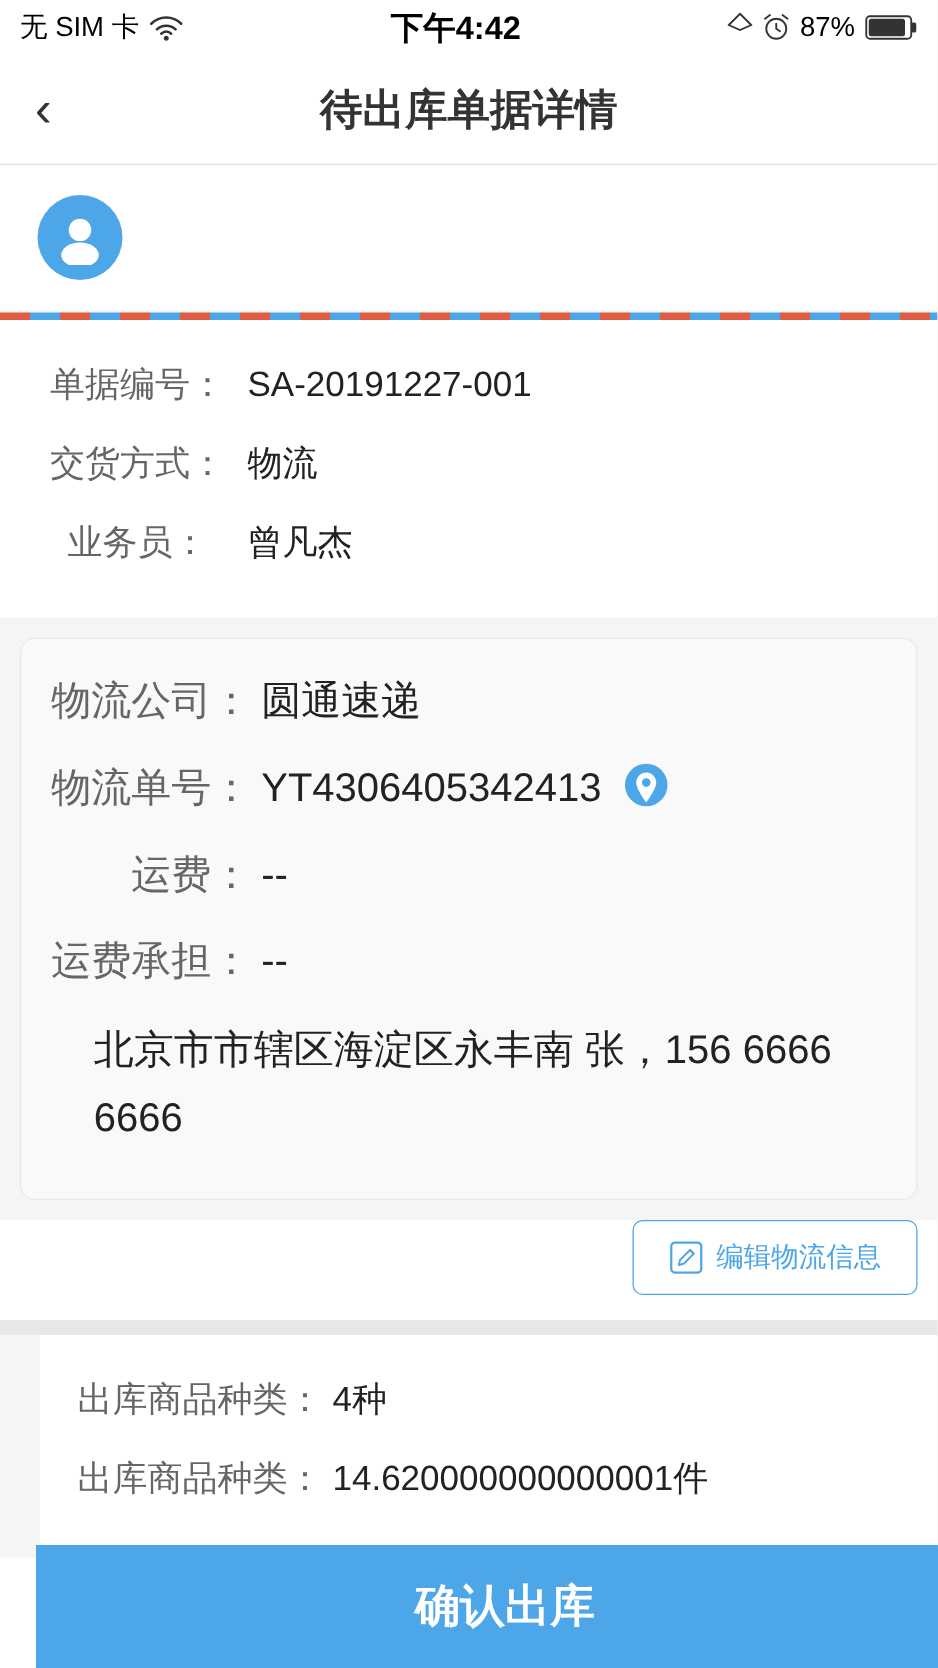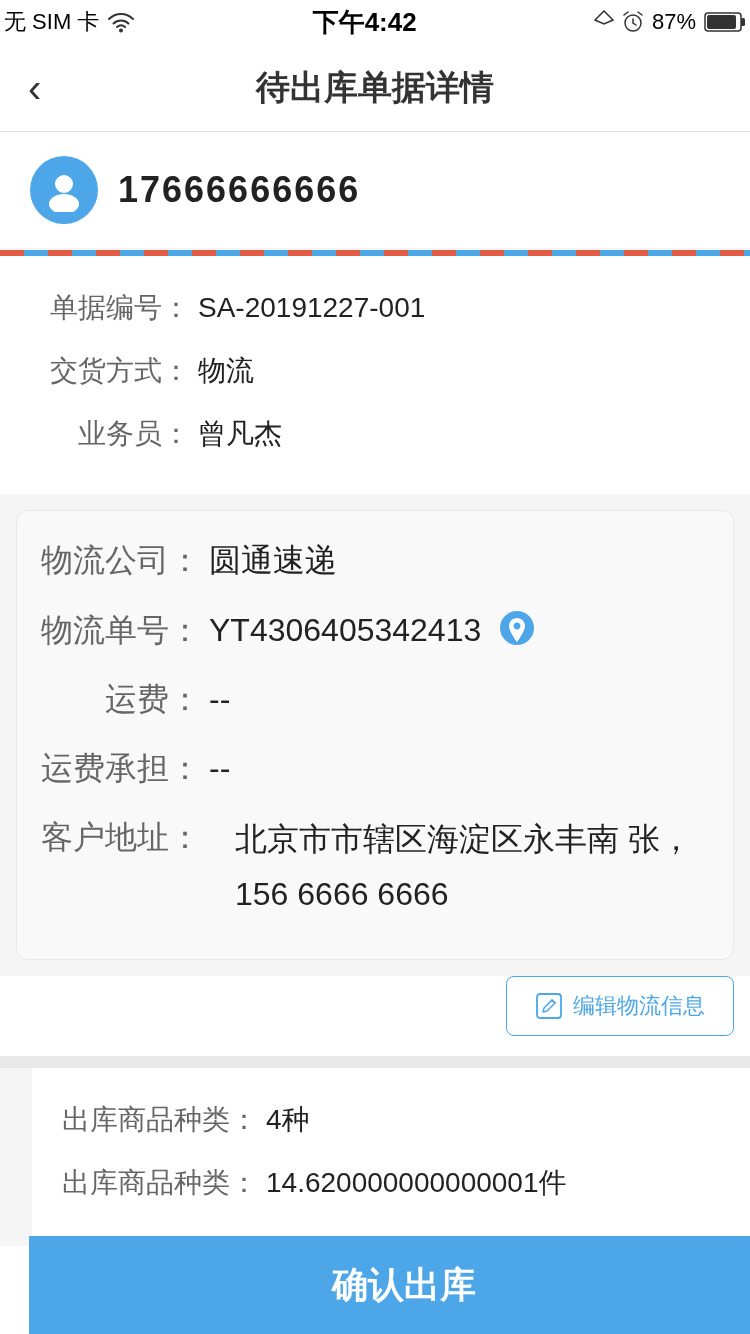--- a/index.html
+++ b/index.html
@@ -13,21 +13,21 @@
     }
 
     
     .status-bar {
       width: 750px;
       height: 44px;
       background: #fff;
       display: flex;
       align-items: center;
       justify-content: space-between;
-      padding: 0 4px;
+      padding: 0 16px;
       font-size: 24px;
       font-weight: 500;
     }
     .status-left {
       display: flex;
       align-items: center;
       gap: 8px;
       font-size: 22px;
     }
     .status-center {
@@ -118,21 +118,21 @@
     .info-row {
       display: flex;
       align-items: flex-start;
       margin-bottom: 18px;
       font-size: 28px;
       line-height: 1.6;
     }
     .info-label {
       color: #666;
       min-width: 160px;
-      text-align: right;
+      text-align: center;
       flex-shrink: 0;
     }
     .info-value {
       color: #222;
       flex: 1;
       padding-left: 8px;
     }
 
     
     .logistics-card {
@@ -315,21 +315,20 @@
     <div class="nav-title">待出库单据详情</div>
   </div>
 
   <div class="user-header">
     <div class="user-avatar">
       <svg viewBox="0 0 44 44" fill="none" xmlns="http://www.w3.org/2000/svg">
         <circle cx="22" cy="16" r="9" fill="#fff"></circle>
         <ellipse cx="22" cy="36" rx="15" ry="10" fill="#fff"></ellipse>
       </svg>
     </div>
-    <div class="user-phone">17666666666</div>
   </div>
 
   <div class="dashed-divider"></div>
 
   <div class="info-section">
     <div class="info-row">
       <span class="info-label">单据编号：</span>
       <span class="info-value">SA-20191227-001</span>
     </div>
     <div class="info-row">
@@ -359,21 +358,20 @@
     </div>
     <div class="logistics-row">
       <span class="logistics-label">运费：</span>
       <span class="logistics-value">--</span>
     </div>
     <div class="logistics-row">
       <span class="logistics-label">运费承担：</span>
       <span class="logistics-value">--</span>
     </div>
     <div class="logistics-row">
-      <span class="logistics-label">客户地址：</span>
       <span class="logistics-value address">北京市市辖区海淀区永丰南  张，156 6666 6666</span>
     </div>
   </div>
 
   <div class="edit-btn-wrap">
     <button class="edit-btn">
       <svg viewBox="0 0 28 28" fill="none" xmlns="http://www.w3.org/2000/svg">
         <rect x="2" y="2" width="24" height="24" rx="3" stroke="#4da6e8" stroke-width="1.8" fill="none"></rect>
         <path d="M8 20L12 19L20 11L17 8L9 16L8 20Z" stroke="#4da6e8" stroke-width="1.5" fill="none" stroke-linejoin="round"></path>
         <path d="M17 8L20 11" stroke="#4da6e8" stroke-width="1.5" stroke-linecap="round"></path>

